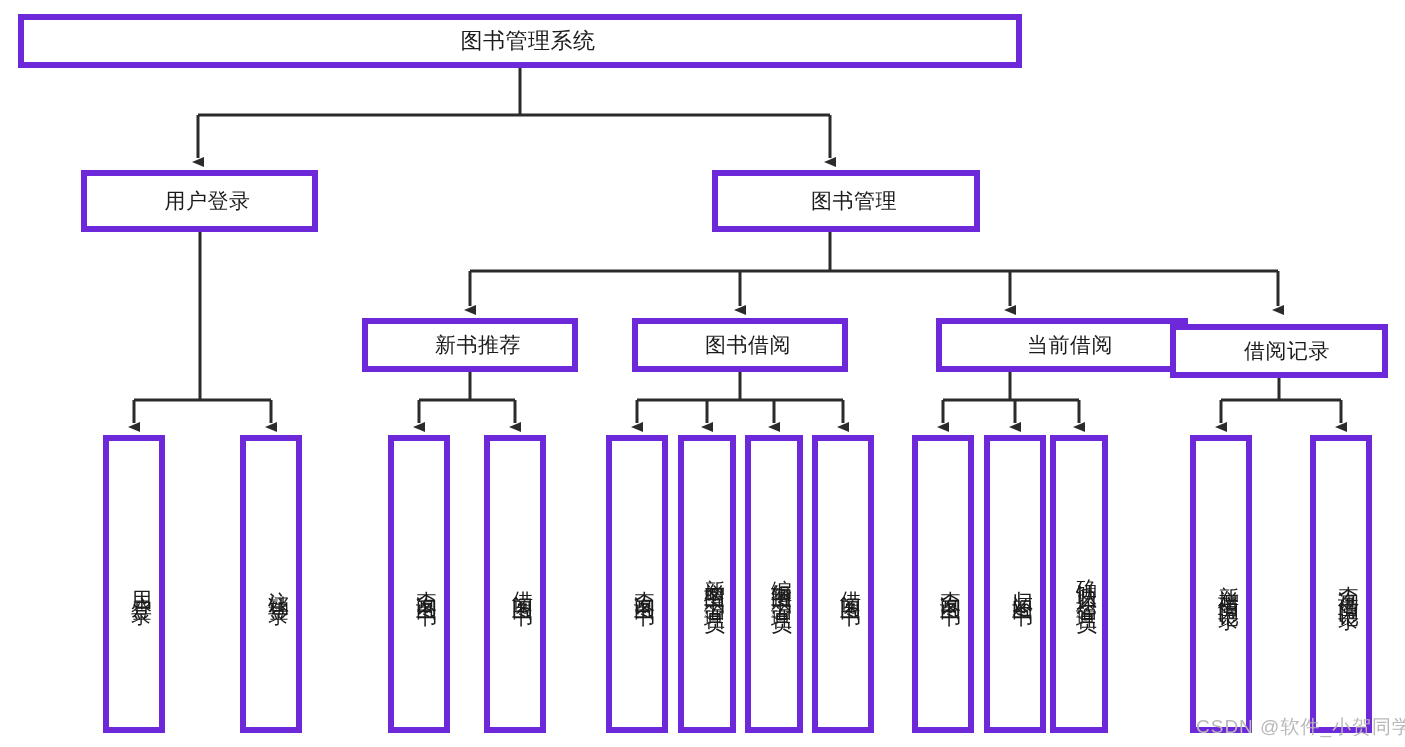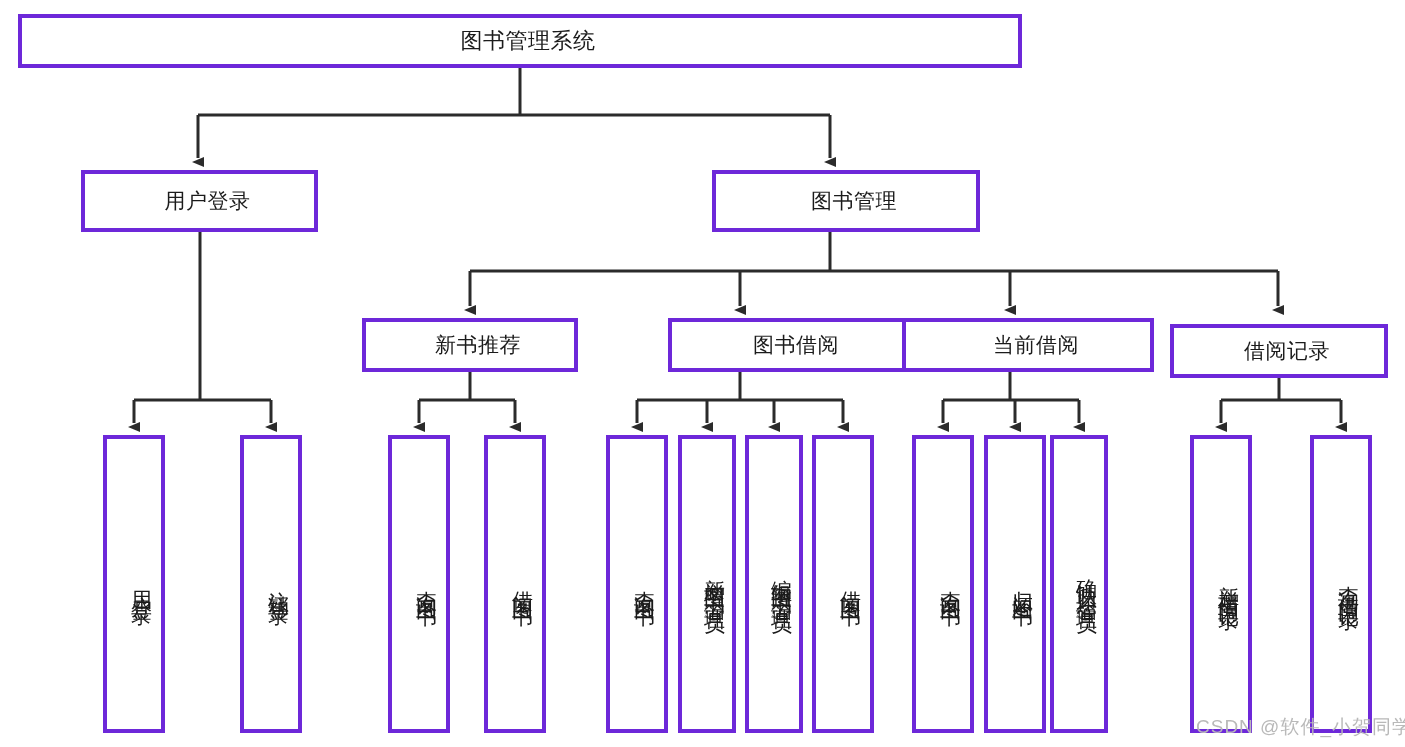--- a/index.html
+++ b/index.html
@@ -19,21 +19,21 @@
     position: absolute;
     left: 0;
     top: 0;
     width: 1405px;
     height: 747px;
     pointer-events: none;
   }
   .node {
     position: absolute;
     box-sizing: border-box;
-    border: 4px solid #6d28d9;
+    border: 6px solid #6d28d9;
     background: #ffffff;
     color: #1b1b1b;
     display: flex;
     align-items: center;
     justify-content: center;
     text-align: center;
     line-height: 1.18;
     letter-spacing: 0.5px;
     padding-left: 16px;
   }
@@ -119,24 +119,24 @@
       </div>
       <div class="node horiz" style="left: 81px; top: 170px; width: 237px; height: 62px;">
         <span>用户登录</span>
       </div>
       <div class="node horiz" style="left: 712px; top: 170px; width: 268px; height: 62px;">
         <span>图书管理</span>
       </div>
       <div class="node horiz" style="left: 362px; top: 318px; width: 216px; height: 54px; text-align: right;">
         <span>新书推荐</span>
       </div>
-      <div class="node horiz" style="left: 632px; top: 318px; width: 240px; height: 54px; margin-left: 36px;">
+      <div class="node horiz" style="left: 632px; top: 318px; width: 216px; height: 54px;">
         <span>图书借阅</span>
       </div>
-      <div class="node horiz" style="left: 902px; top: 318px; width: 252px; height: 54px; text-align: center;">
+      <div class="node horiz" style="left: 936px; top: 318px; width: 252px; height: 54px; text-align: center;">
         <span>当前借阅</span>
       </div>
       <div class="node horiz" style="left: 1170px; top: 324px; width: 218px; height: 54px;">
         <span>借阅记录</span>
       </div>
       <div class="node leaf" style="left: 103px; top: 435px; width: 62px; height: 298px;">
         <span class="vtext">用户登录</span>
       </div>
       <div class="node leaf" style="left: 240px; top: 435px; width: 62px; height: 298px;">
         <span class="vtext">注销登录</span>

